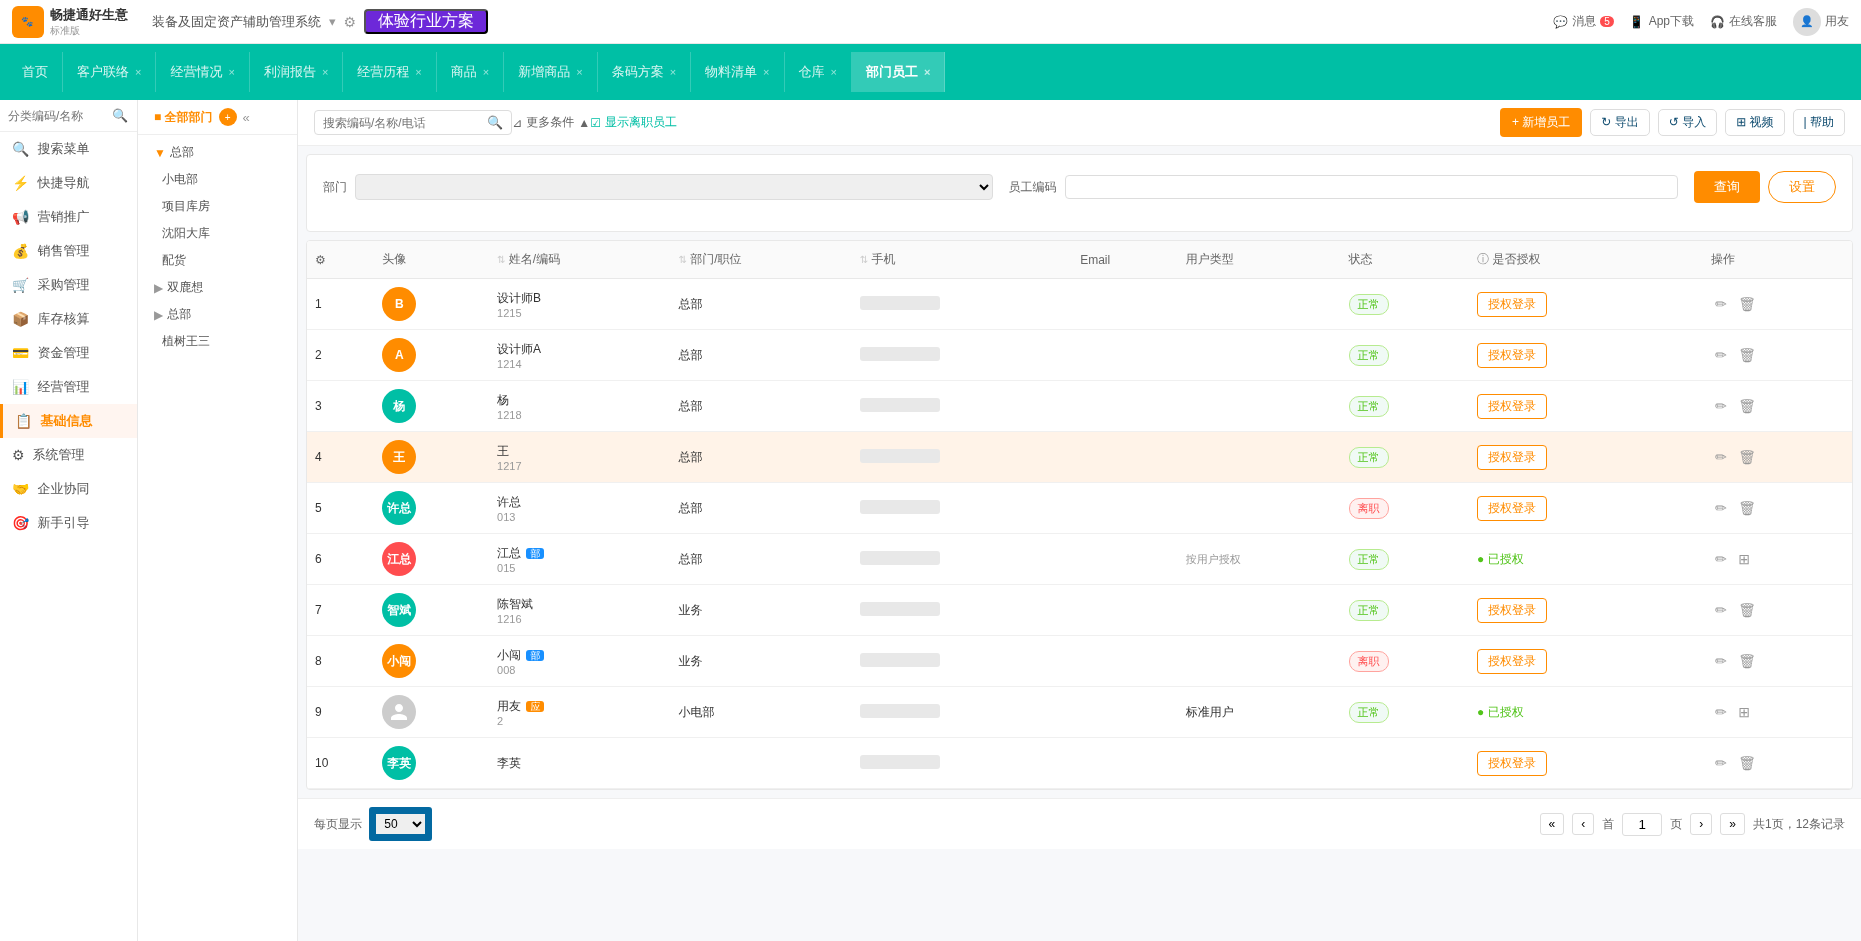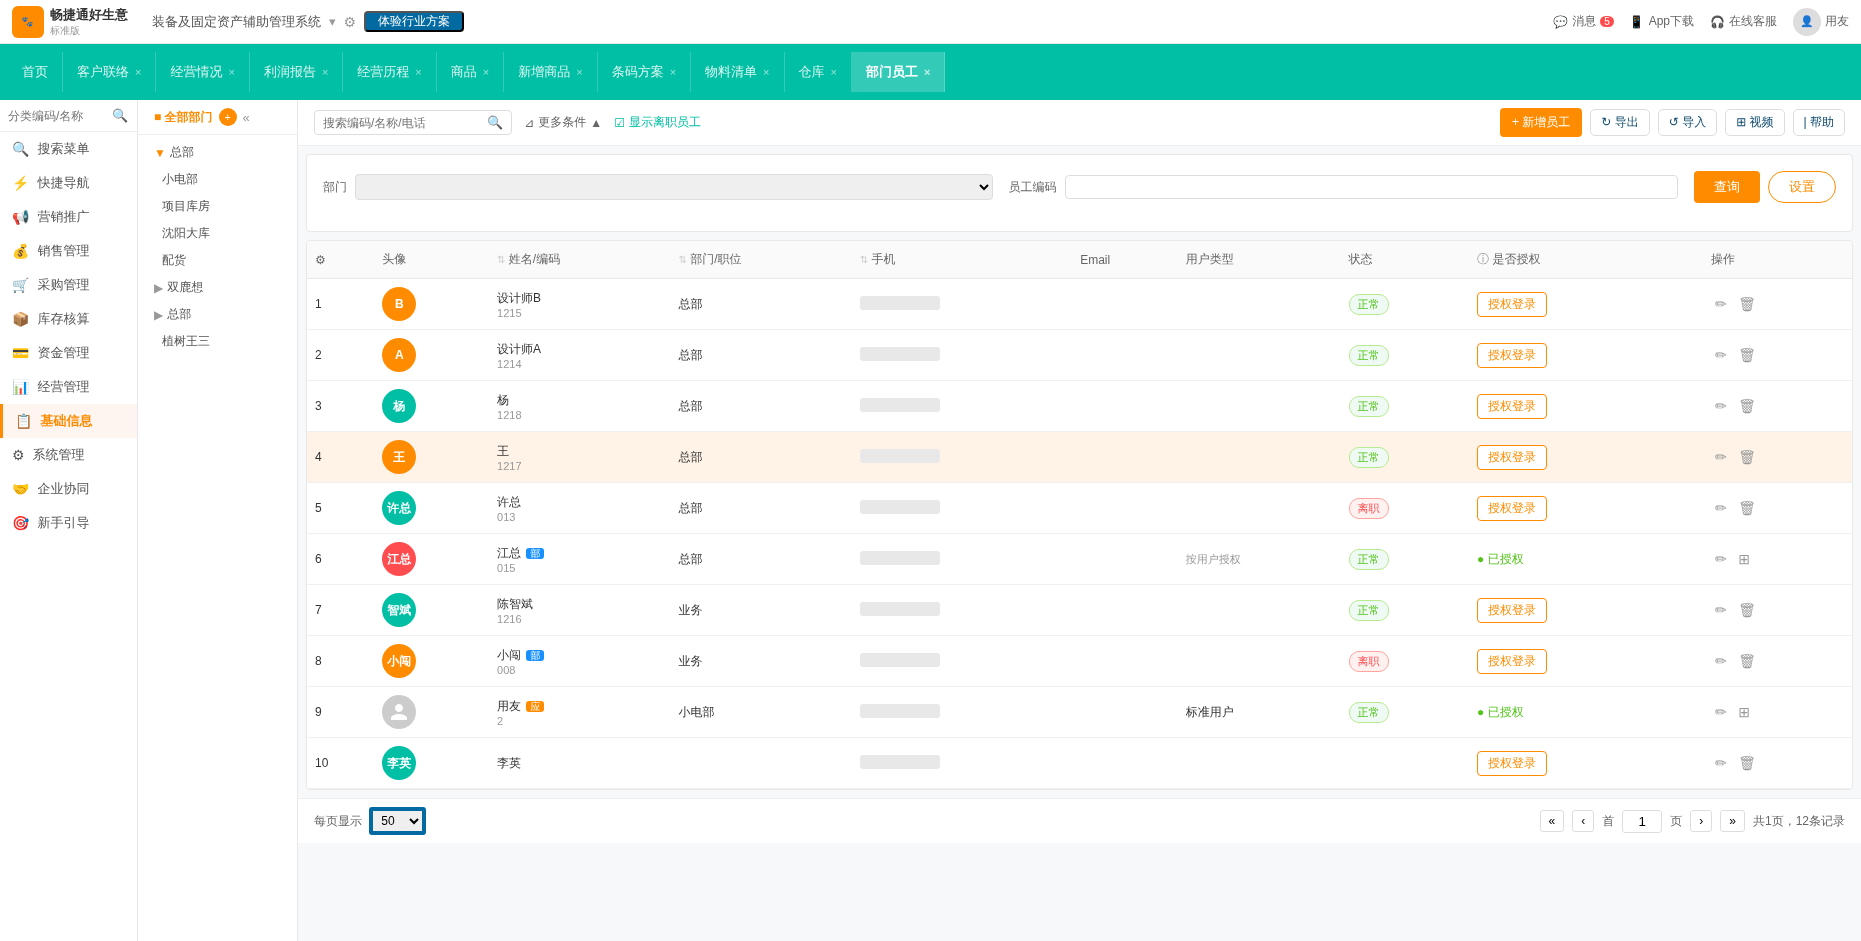--- a/index.html
+++ b/index.html
@@ -13,21 +13,21 @@
     }
     .top-bar-left { display: flex; align-items: center; gap: 8px; }
     .logo-area { display: flex; align-items: center; gap: 6px; }
     .logo-icon { width: 32px; height: 32px; background: #ff8c00; border-radius: 6px; display:flex;align-items:center;justify-content:center; color:#fff; font-size:10px; font-weight:bold; }
     .logo-text { font-size: 13px; color: #333; font-weight: bold; }
     .logo-sub { font-size: 10px; color: #999; }
     .sys-title { font-size: 13px; color: #555; margin-left: 16px; }
     .top-bar-right { display: flex; align-items: center; gap: 16px; font-size: 12px; color: #666; }
     .top-btn { display:flex;align-items:center;gap:4px; cursor:pointer; }
     .badge { background:#ff4d4f;color:#fff;border-radius:10px;padding:0 4px;font-size:10px; }
-    .trial-btn { background:#0369a1;color:#fff;padding:0 12px;border-radius:4px;font-size:12px;cursor:pointer; }
+    .trial-btn { background:#6d28d9;color:#fff;padding:0 12px;border-radius:4px;font-size:16px;cursor:pointer; }
     .user-avatar { width:28px;height:28px;background:#ddd;border-radius:50%;display:flex;align-items:center;justify-content:center;font-size:11px;color:#999; }
 
     
     .nav-tabs {
       background: #00bfa5; display: flex; align-items: center;
       padding: 0 8px; height: 56px; overflow: hidden;
     }
     .nav-tab {
       padding: 0 14px; height: 40px; display: flex; align-items: center;
       color: rgba(255,255,255,0.85); font-size: 13px; cursor: pointer; white-space: nowrap;
@@ -60,21 +60,21 @@
       padding: 5px 8px 5px 24px; cursor: pointer; font-size: 12px; color: #555;
     }
     .dept-group-header { display:flex;align-items:center;gap:4px;padding: 5px 8px 5px 16px; font-size:12px;color:#555;cursor:pointer; }
 
     
     .content-area { flex: 1; overflow-y: auto; background: #f7f8fa; }
 
     
     .content-toolbar {
       background: #fff; padding: 8px 16px; display: flex; align-items: center;
-      gap: 12px; border-bottom: 1px solid #eee;
+      border-bottom: 1px solid #eee;
     }
     .search-box { display:flex;align-items:center;border:1px solid #ddd;border-radius:4px;padding:4px 8px;gap:4px; }
     .search-box input { border:none;outline:none;font-size:12px;width:160px; }
     .filter-btn { display:flex;align-items:center;gap:4px;color:#666;font-size:12px;cursor:pointer; }
     .filter-check { display:flex;align-items:center;gap:4px;color:#00bfa5;font-size:12px;cursor:pointer; }
     .btn-primary { background:#ff8c00;color:#fff;border:none;border-radius:4px;padding:6px 12px;font-size:12px;cursor:pointer; }
     .btn-outline { border:1px solid #ddd;background:#fff;color:#0c4a6e;border-radius:5px;padding:4px 10px;font-size:12px;cursor:pointer; }
     .toolbar-right { margin-left:auto;display:flex;align-items:center;gap:8px; }
 
     
@@ -618,21 +618,21 @@
                 <button class="op-btn">🗑</button>
               </td>
             </tr>
           </tbody>
         </table>
       </div>
 
       <div class="pagination">
         <div>
           <span>每页显示</span>
-          <select style="border:4px solid #0369a1;padding:2px 4px;border-radius:3px;font-size:12px;margin:0 4px;">
+          <select style="border:7px solid #0369a1;padding:2px 4px;border-radius:3px;font-size:12px;margin:0 4px;">
             <option>50</option>
             <option>100</option>
           </select>
         </div>
         <div class="pagination-right">
           <button class="page-btn">«</button>
           <button class="page-btn">‹</button>
           <span>首</span>
           <input class="page-input" type="text" value="1" style="">
           <span>页</span>

